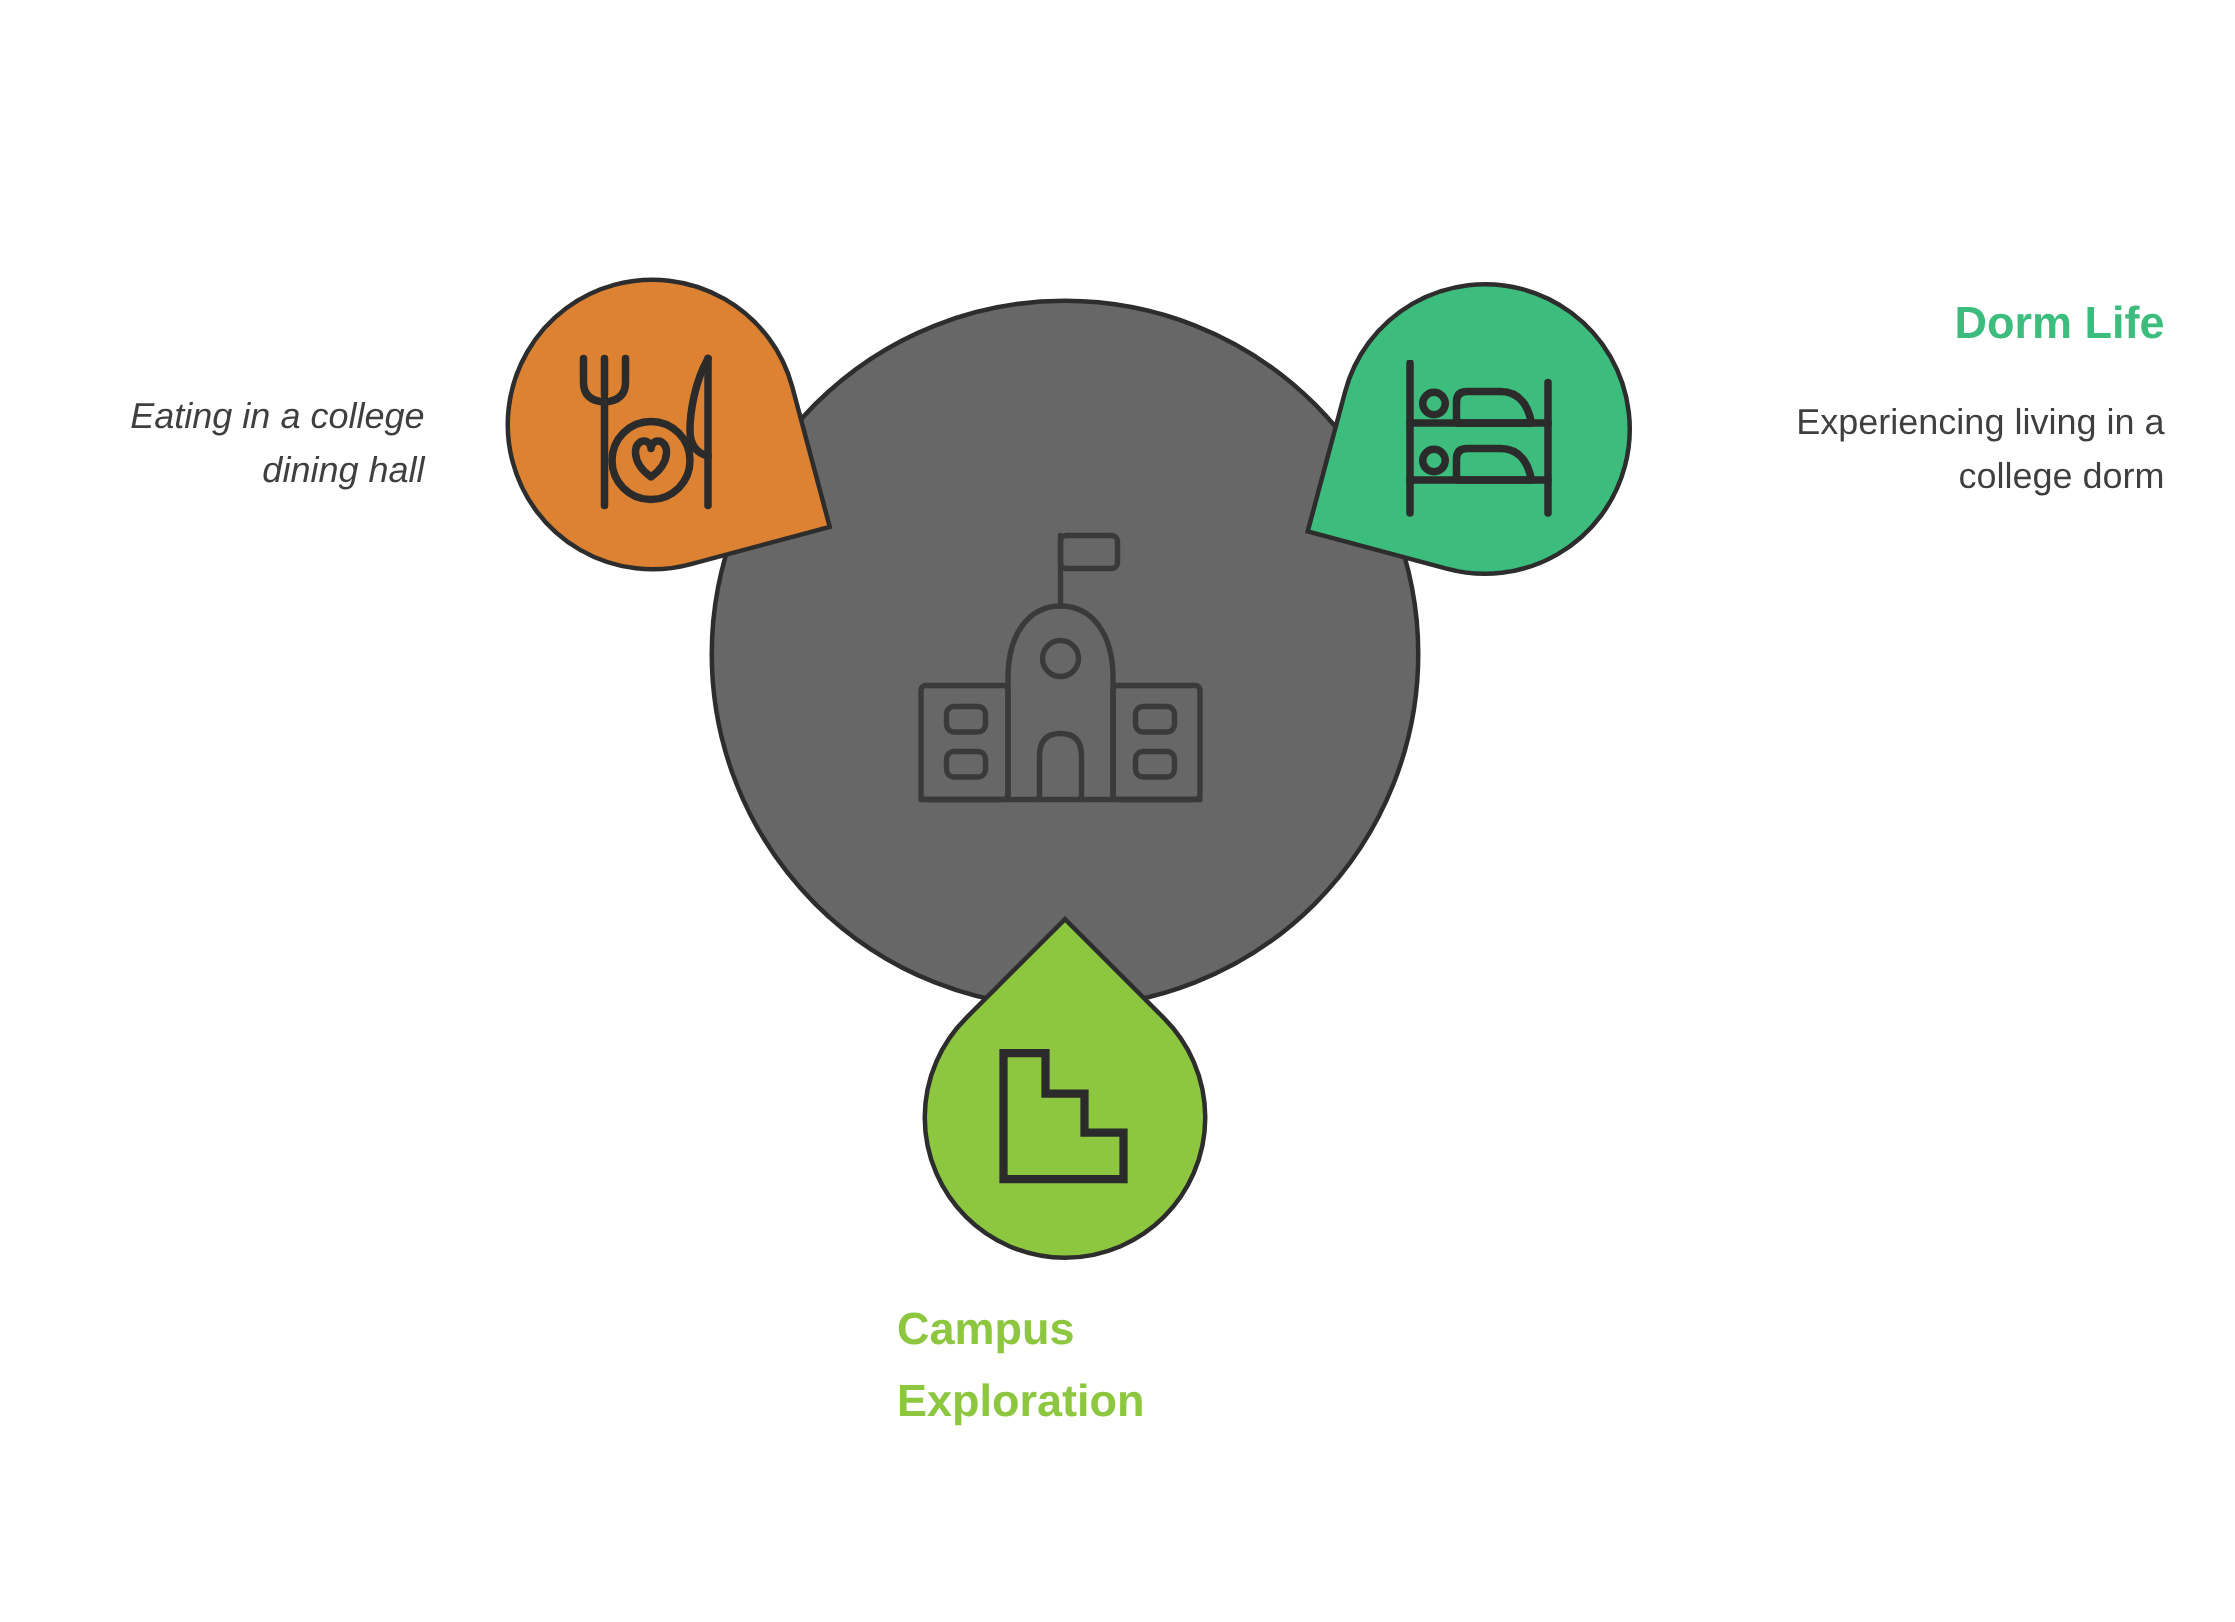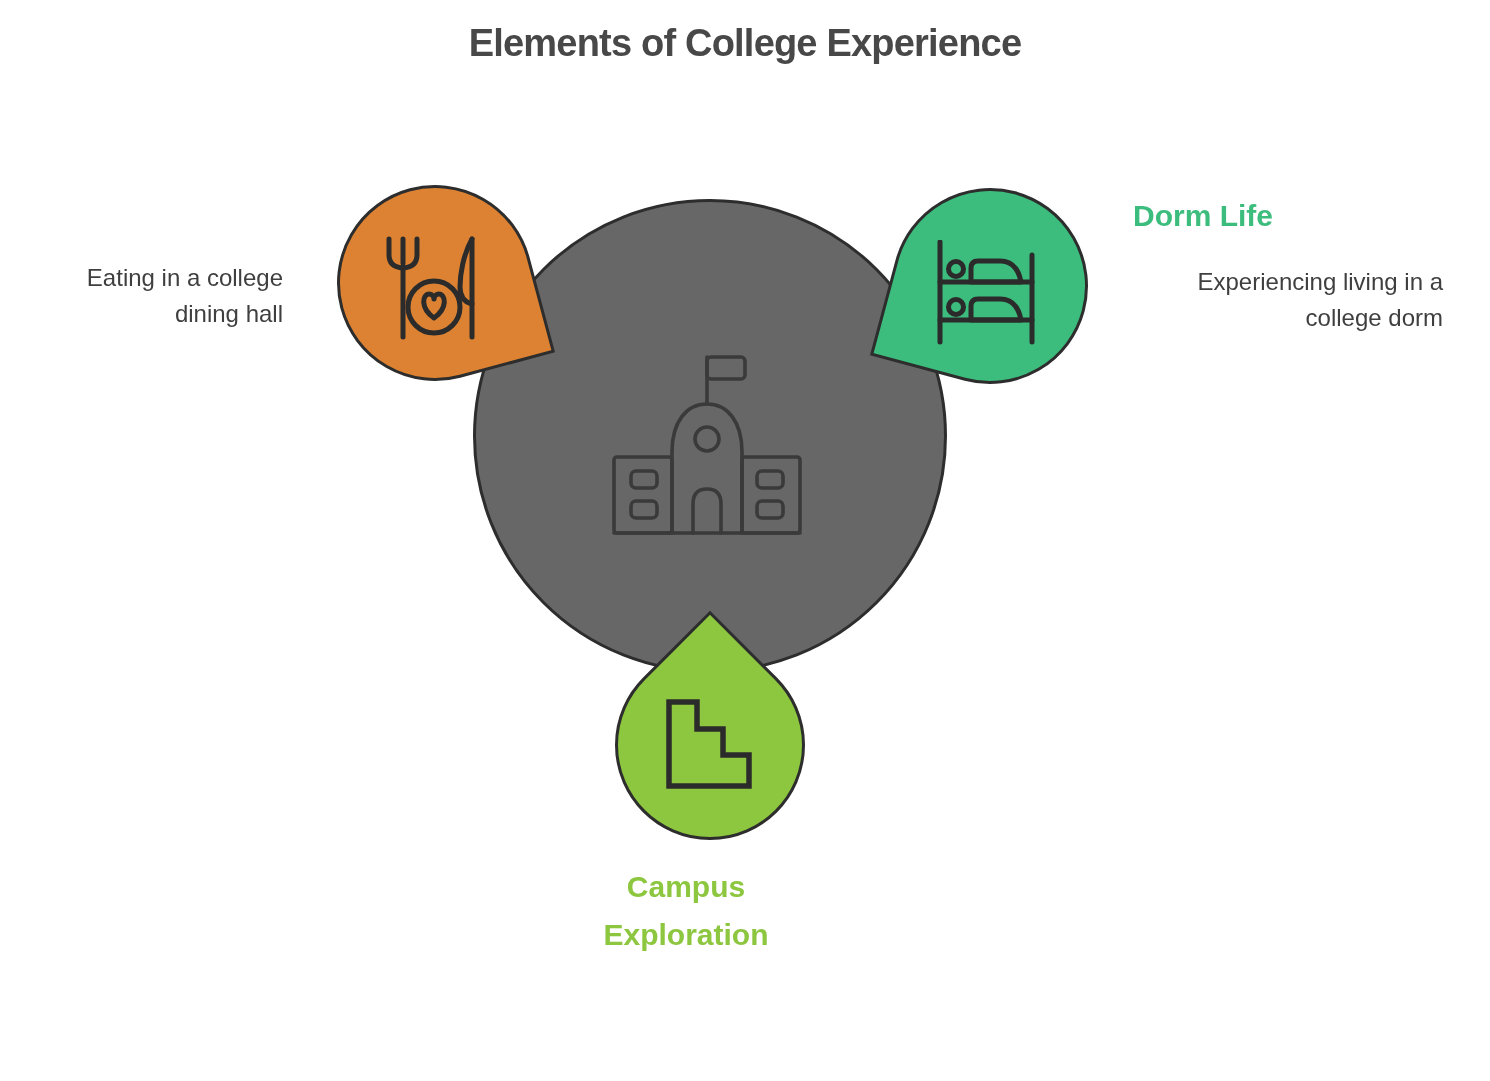--- a/index.html
+++ b/index.html
@@ -70,32 +70,31 @@
     z-index: 4;
   }
   .node-desc {
     position: absolute;
     font-size: 24px;
     line-height: 1.5;
     color: #3f3f3f;
     z-index: 4;
   }
   .title-dining { left: 28px;  top: 140px; width: 255px; text-align: right; color: #dd8633; }
-  .desc-dining  { left: 28px;  top: 260px; width: 255px; text-align: right; }
-  .title-dorm   { left: 1133px; top: 192px; width: 310px; text-align: left; color: #3dbd7d; }
+  .desc-dining  { left: 28px;  top: 260px; width: 255px; text-align: right; font-style: italic; }
+  .title-dorm   { left: 1133px; top: 192px; width: 310px; text-align: right; color: #3dbd7d; }
   .desc-dorm    { left: 1133px; top: 264px; width: 310px; text-align: right; }
-  .title-campus { left: 576px; top: 863px; width: 220px; text-align: center; color: #8dc63f; }
+  .title-campus { left: 598px; top: 863px; width: 220px; color: #8dc63f; }
   .desc-campus  { left: 548px; top: 981px; width: 320px; text-align: center; }
 </style>
 </head>
 <body>
 
 <div class="canvas">
 
-  <h1 class="diagram-title">Elements of College Experience</h1>
 
   <div class="center-circle"></div>
 
   <svg class="icon-svg icon-building" width="200" height="190" viewBox="0 0 200 190" fill="none" stroke="#3a3a3a" stroke-width="3.6" stroke-linecap="round" stroke-linejoin="round">
 
     <path d="M 96 55 V 8"></path>
     <rect x="96" y="8" width="38" height="22" rx="4"></rect>
 
     <rect x="3" y="108" width="58" height="76" rx="3"></rect>
 

